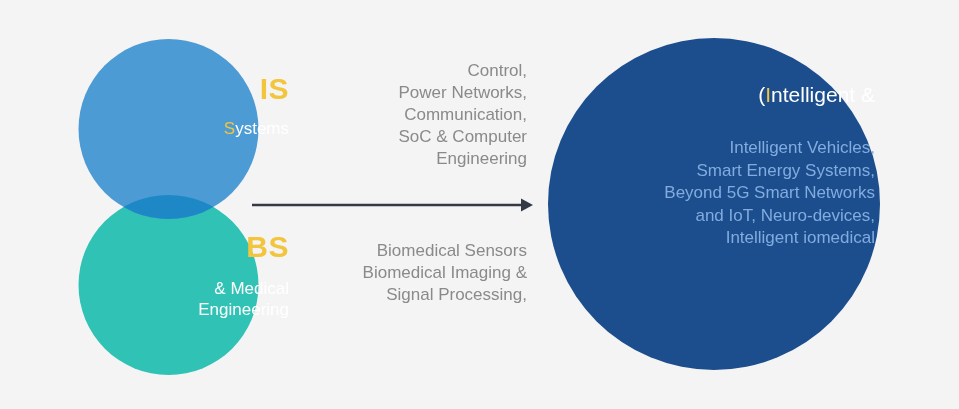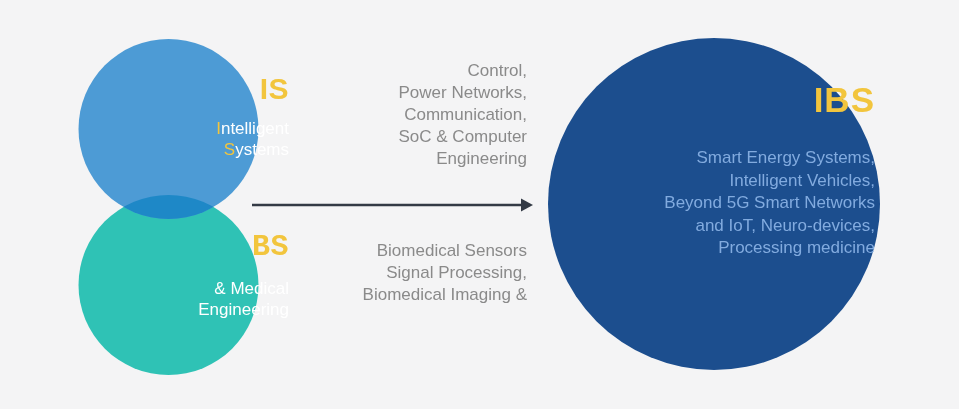--- a/index.html
+++ b/index.html
@@ -37,21 +37,21 @@
   .is-text  { left: 48px;  top: 73px;  width: 241px; color: var(--white-text); }
   .bs-text  { left: 48px;  top: 231px; width: 241px; color: var(--white-text); }
   .circle-abbr {
     font-size: 30px;
     font-weight: 700;
     line-height: 32px;
     color: var(--accent-yellow);
     letter-spacing: 0.5px;
   }
   .is-text .circle-abbr { margin-bottom: 13px; }
-  .bs-text .circle-abbr { margin-bottom: 15px; font-family: Liberation Mono, monospace; }
+  .bs-text .circle-abbr { margin-bottom: 15px; }
   .circle-line {
     font-size: 17px;
     line-height: 21px;
   }
 
   
   .mid-text {
     left: 285px;
     width: 242px;
     color: var(--gray-text);
@@ -101,48 +101,47 @@
     <circle class="bs-fill" cx="168.5" cy="285" r="90"></circle>
     <circle class="is-fill" cx="168.5" cy="129" r="90"></circle>
     <circle class="overlap-fill" cx="168.5" cy="285" r="90" clip-path="url(#isClip)"></circle>
     <circle class="ibs-fill" cx="714" cy="204" r="166"></circle>
     <line class="arrow-line" x1="252" y1="205" x2="523" y2="205"></line>
     <polygon class="arrow-head" points="521,198.5 533,205 521,211.5"></polygon>
   </svg>
 
   <div class="txt is-text">
     <div class="circle-abbr">IS</div>
-    <div class="circle-line"><span class="hl">I</span><span>ntelligent</span></div>
     <div class="circle-line"><span class="hl">S</span><span>ystems</span></div>
   </div>
 
   <div class="txt bs-text">
     <div class="circle-abbr">BS</div>
     <div class="circle-line">&amp; Medical</div>
     <div class="circle-line">Engineering</div>
   </div>
 
   <div class="txt mid-text mid-top">
     <div>Control,</div>
     <div>Power Networks,</div>
     <div>Communication,</div>
     <div>SoC &amp; Computer</div>
     <div>Engineering</div>
   </div>
 
   <div class="txt mid-text mid-bottom">
     <div>Biomedical Sensors</div>
+    <div>Biomedical Imaging &amp;</div>
     <div>Signal Processing,</div>
-    <div>Biomedical Imaging &amp;</div>
   </div>
 
   <div class="txt ibs-text">
-    <div class="ibs-abbr">IBS</div>
+    <div class="ibs-name-line"><span>(</span><span class="hl">I</span><span>ntelligent &amp;</span></div>
     <div class="ibs-body">
+      <div>Intelligent Vehicles,</div>
       <div>Smart Energy Systems,</div>
-      <div>Intelligent Vehicles,</div>
       <div>Beyond 5G Smart Networks</div>
       <div>and IoT, Neuro-devices,</div>
-      <div>Processing medicine</div>
+      <div>Intelligent iomedical</div>
     </div>
   </div>
 
 </div>
 
 </body></html>

